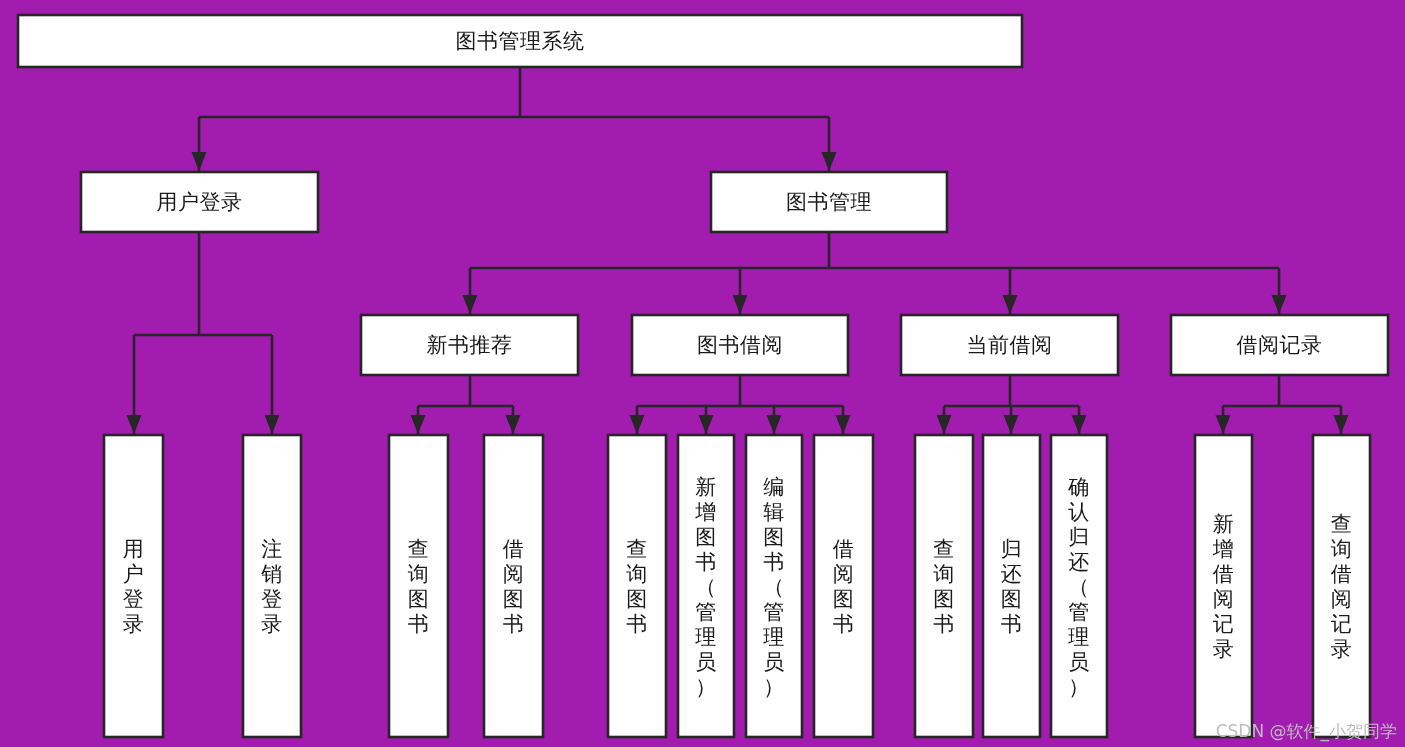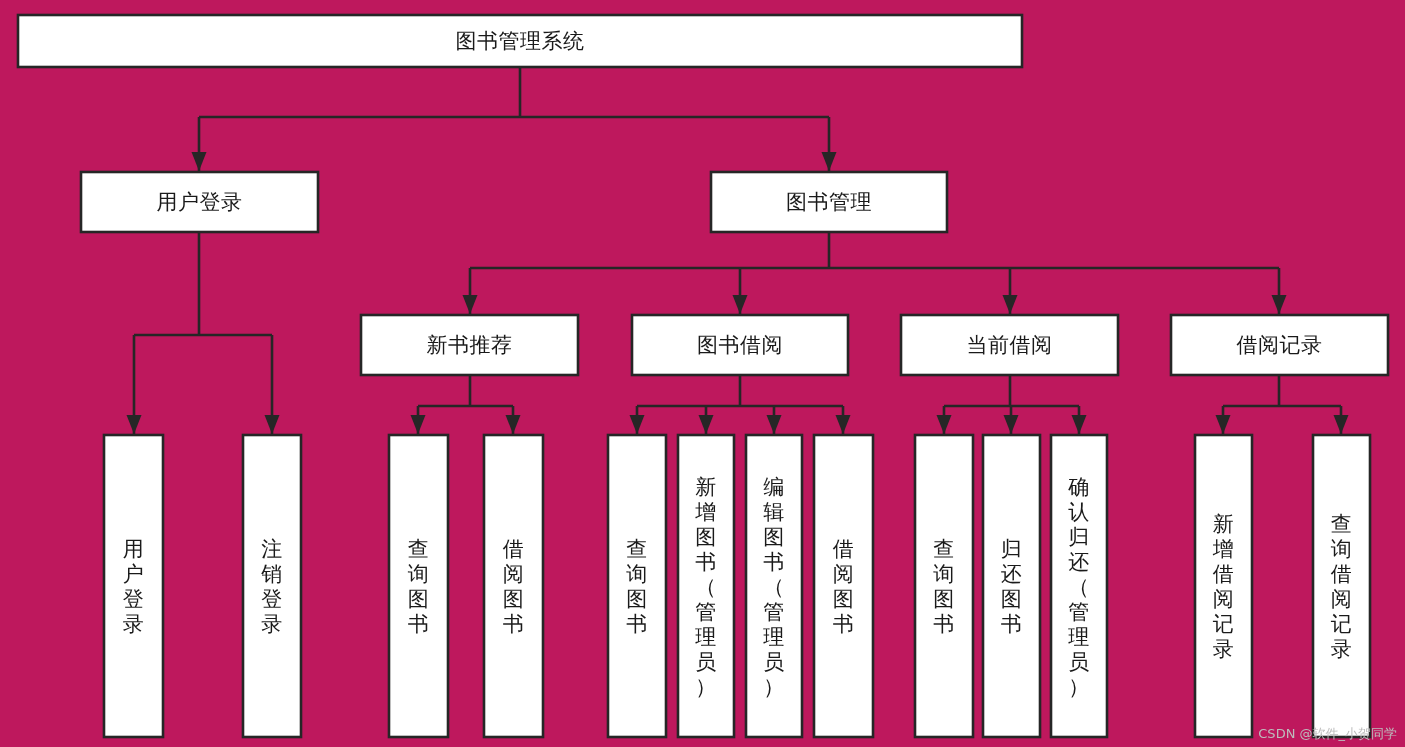--- a/index.html
+++ b/index.html
@@ -11,21 +11,21 @@
   body {
     width: 1405px;
     height: 747px;
     overflow: hidden;
     font-family: "DejaVu Sans", "Liberation Sans", sans-serif;
   }
   #diagram-root {
     position: relative;
     width: 1405px;
     height: 747px;
-    background: #be185d;
+    background: #a21caf;
   }
   svg#diagram-svg {
     position: absolute;
     left: 0;
     top: 0;
     width: 1405px;
     height: 747px;
     display: block;
   }
   .node-rect {
@@ -56,21 +56,21 @@
     font-size: 21px;
     fill: #1a1a1a;
     text-anchor: middle;
     letter-spacing: 0.5px;
   }
   .watermark-text {
     position: absolute;
     right: 8px;
     bottom: 4px;
     font-family: "DejaVu Sans", "Liberation Sans", sans-serif;
-    font-size: 13px;
+    font-size: 17px;
     color: #bdbdbd;
     white-space: nowrap;
     pointer-events: none;
     user-select: none;
   }
 </style>
 </head>
 <body>
 
 <div id="diagram-root">

